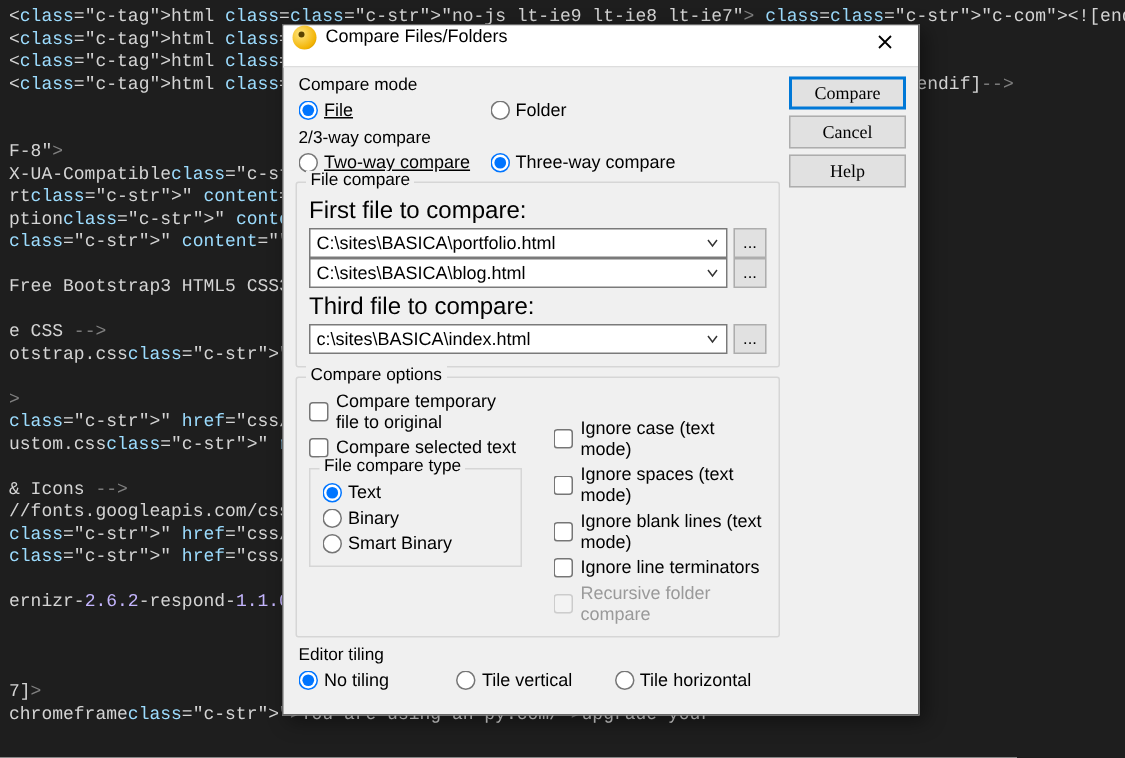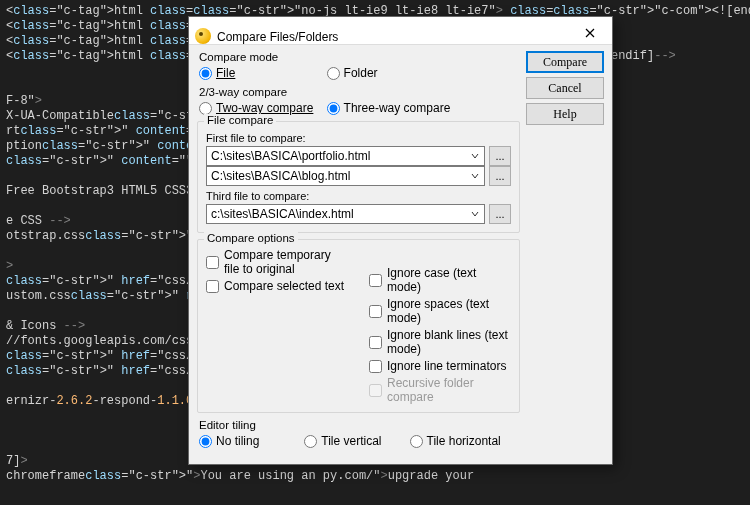--- a/index.html
+++ b/index.html
@@ -1,26 +1,26 @@
 <!DOCTYPE html>
 <html><head>
 <meta charset="utf-8">
 <style>
   * { box-sizing: border-box; margin: 0; padding: 0; }
   html, body { width: 750px; height: 505px; overflow: hidden; font-family: "Segoe UI", Tahoma, sans-serif; font-size: 12px; }
   body { background: #1e1e1e; color: #d4d4d4; position: relative; }
 
-  .code { position: absolute; top: 0; left: 0; width: 750px; padding: 4px 6px; line-height: 15px; font-family: Consolas, "Courier New", monospace; font-size: 12px; white-space: nowrap; } .c-attr { color: #9cdcfe; } .c-num { color: #fdba74; } .c-dim { color: #808080; }
+  .code { position: absolute; top: 0; left: 0; width: 750px; padding: 4px 6px; line-height: 15px; font-family: Consolas, "Courier New", monospace; font-size: 12px; white-space: nowrap; } .c-attr { color: #9cdcfe; } .c-num { color: #c4b5fd; } .c-dim { color: #808080; }
 
   .dialog {
     position: absolute; left: 188px; top: 16px; width: 425px; height: auto;
     background: #f0f0f0; border: 1px solid #666; box-shadow: 4px 4px 12px rgba(0,0,0,0.4);
     color: #000;
   }
-  .titlebar { display: flex; align-items: flex-end; height: 28px; padding: 0 6px; background: #fff; border-bottom: 1px solid #ddd; }
+  .titlebar { display: flex; align-items: flex-start; height: 28px; padding: 0 6px; background: #fff; border-bottom: 1px solid #ddd; }
   .titlebar .icon { width: 16px; height: 16px; margin-right: 6px; border-radius: 50%; background: radial-gradient(circle at 35% 35%, #ffe680 0%, #f2b200 70%, #8a6100 100%); position: relative; }
   .titlebar .icon::after { content: ""; position: absolute; left: 4px; top: 4px; width: 4px; height: 4px; background: #5a4300; border-radius: 50%; }
   .titlebar .title { flex: 1; font-size: 12px; }
   .titlebar .close { width: 32px; height: 22px; display: flex; align-items: center; justify-content: center; cursor: pointer; }
   .titlebar .close svg { width: 10px; height: 10px; }
 
   .body { display: flex; padding: 6px 8px 10px 8px; gap: 6px; }
   .left { flex: 1; }
   .right { width: 78px; display: flex; flex-direction: column; gap: 4px; font-family: Liberation Serif, serif; }
   .btn { height: 22px; background: #e1e1e1; border: 1px solid #adadad; font-size: 12px; display: flex; align-items: center; justify-content: center; cursor: pointer; }
@@ -32,21 +32,21 @@
   .plain-block .plain-title { position: static; display: block; background: transparent; padding: 0; margin-bottom: 3px; }
 
   .radio-row { display: flex; gap: 0; margin-top: 2px; }
   .radio-row label { display: flex; align-items: center; gap: 4px; font-size: 12px; cursor: pointer; }
   .radio-row.cols-3 label { width: 33%; }
   .radio-row.cols-2 label { width: 40%; }
   .radio-row.cols-2 label:first-child { width: 40%; text-decoration: underline; }
 
   input[type=radio], input[type=checkbox] { margin: 0; width: 13px; height: 13px; }
 
-  .field-label { font-size: 11px; margin-top: 4px; margin-bottom: 2px; display: block; }
+  .field-label { font-size: 16px; margin-top: 4px; margin-bottom: 2px; display: block; }
   .path-row { display: flex; gap: 4px; }
   .combo { position: relative; flex: 1; border-radius: 10px; }
   .combo input { width: 100%; height: 20px; border: 1px solid #7a7a7a; background: #fff; font-size: 12px; padding: 0 18px 0 4px; }
   .combo .chev { position: absolute; right: 2px; top: 2px; width: 16px; height: 16px; display: flex; align-items: center; justify-content: center; pointer-events: none; }
   .combo .chev svg { width: 8px; height: 8px; }
   .browse { width: 22px; height: 20px; border: 1px solid #adadad; background: #e1e1e1; display: flex; align-items: center; justify-content: center; cursor: pointer; font-size: 11px; }
 
   .opts { display: flex; gap: 21px; margin-top: 2px; }
   .opts-col { flex: 1; display: flex; flex-direction: column; gap: 3px; }
   .chk { display: flex; align-items: center; gap: 5px; font-size: 12px; cursor: pointer; }
@@ -183,20 +183,37 @@
         <div class="opts">
           <div class="opts-col">
             <label class="chk">
                 <input type="checkbox" style="">
                 <span>Compare temporary file to original</span>
               </label>
             <label class="chk">
                 <input type="checkbox" style="">
                 <span>Compare selected text</span>
               </label>
+            <div class="sub">
+              <span class="plain-title">File compare type</span>
+              <div class="radio-col">
+                <label>
+                    <input type="radio" name="fct" checked="" style="">
+                    <span>Text</span>
+                  </label>
+                <label>
+                    <input type="radio" name="fct" style="">
+                    <span>Binary</span>
+                  </label>
+                <label>
+                    <input type="radio" name="fct" style="">
+                    <span>Smart Binary</span>
+                  </label>
+              </div>
+            </div>
           </div>
           <div class="opts-col" style="padding-top:18px;">
             <label class="chk">
                 <input type="checkbox" style="">
                 <span>Ignore case (text mode)</span>
               </label>
             <label class="chk">
                 <input type="checkbox" style="">
                 <span>Ignore spaces (text mode)</span>
               </label>

